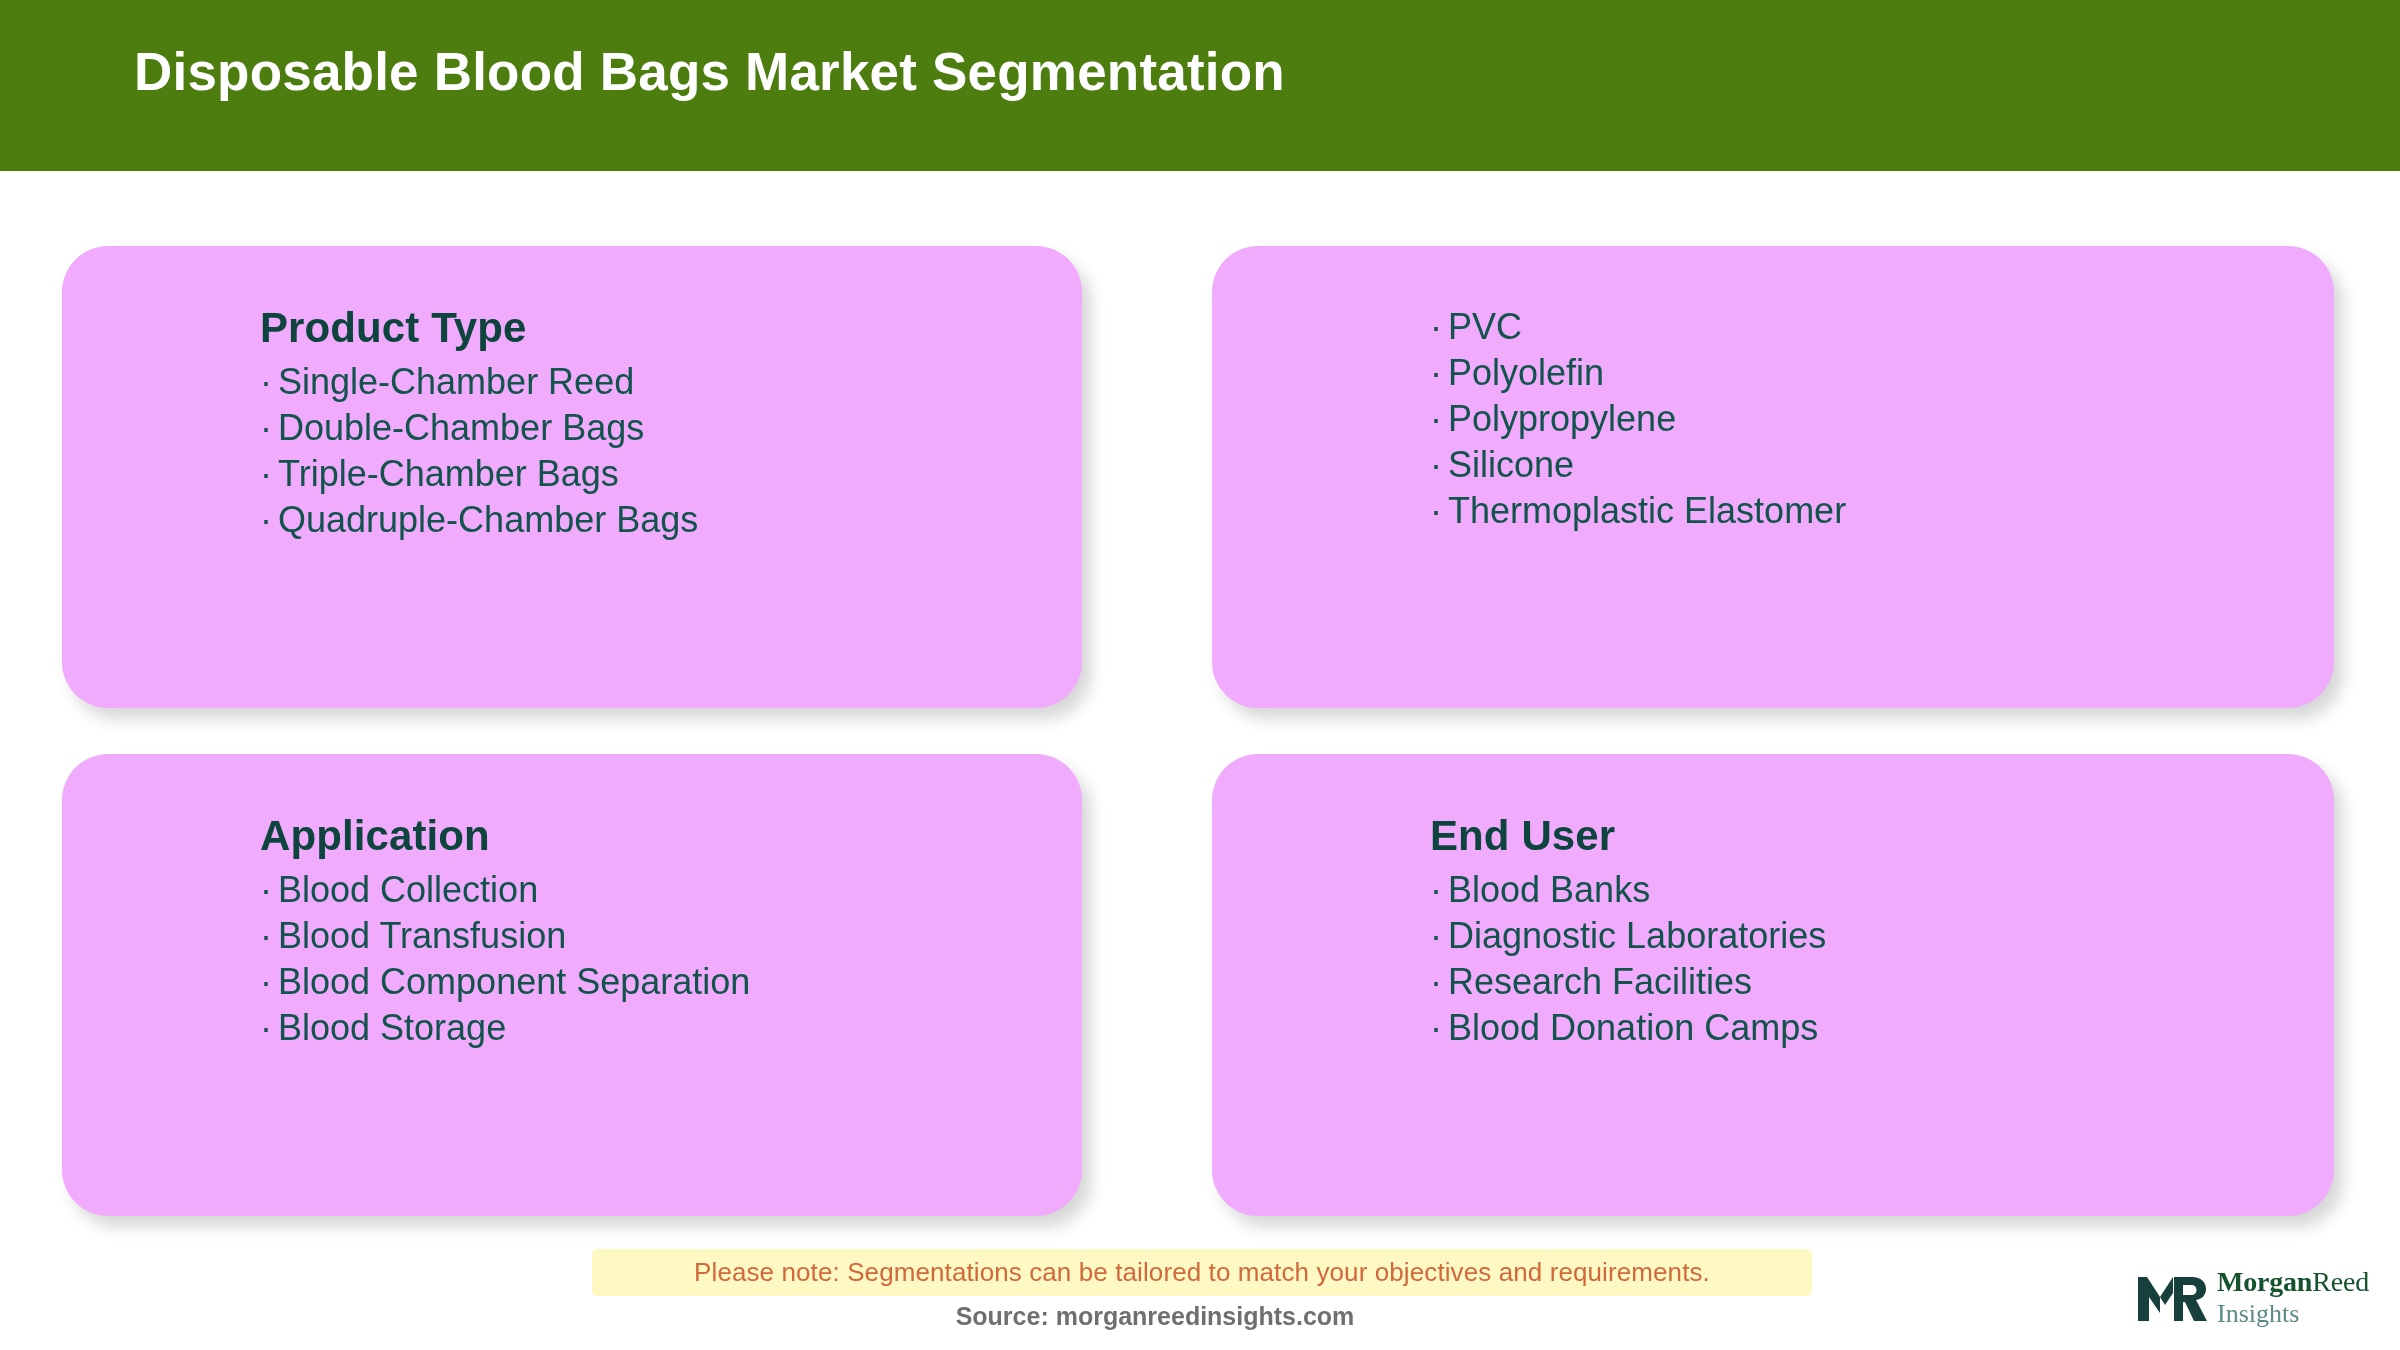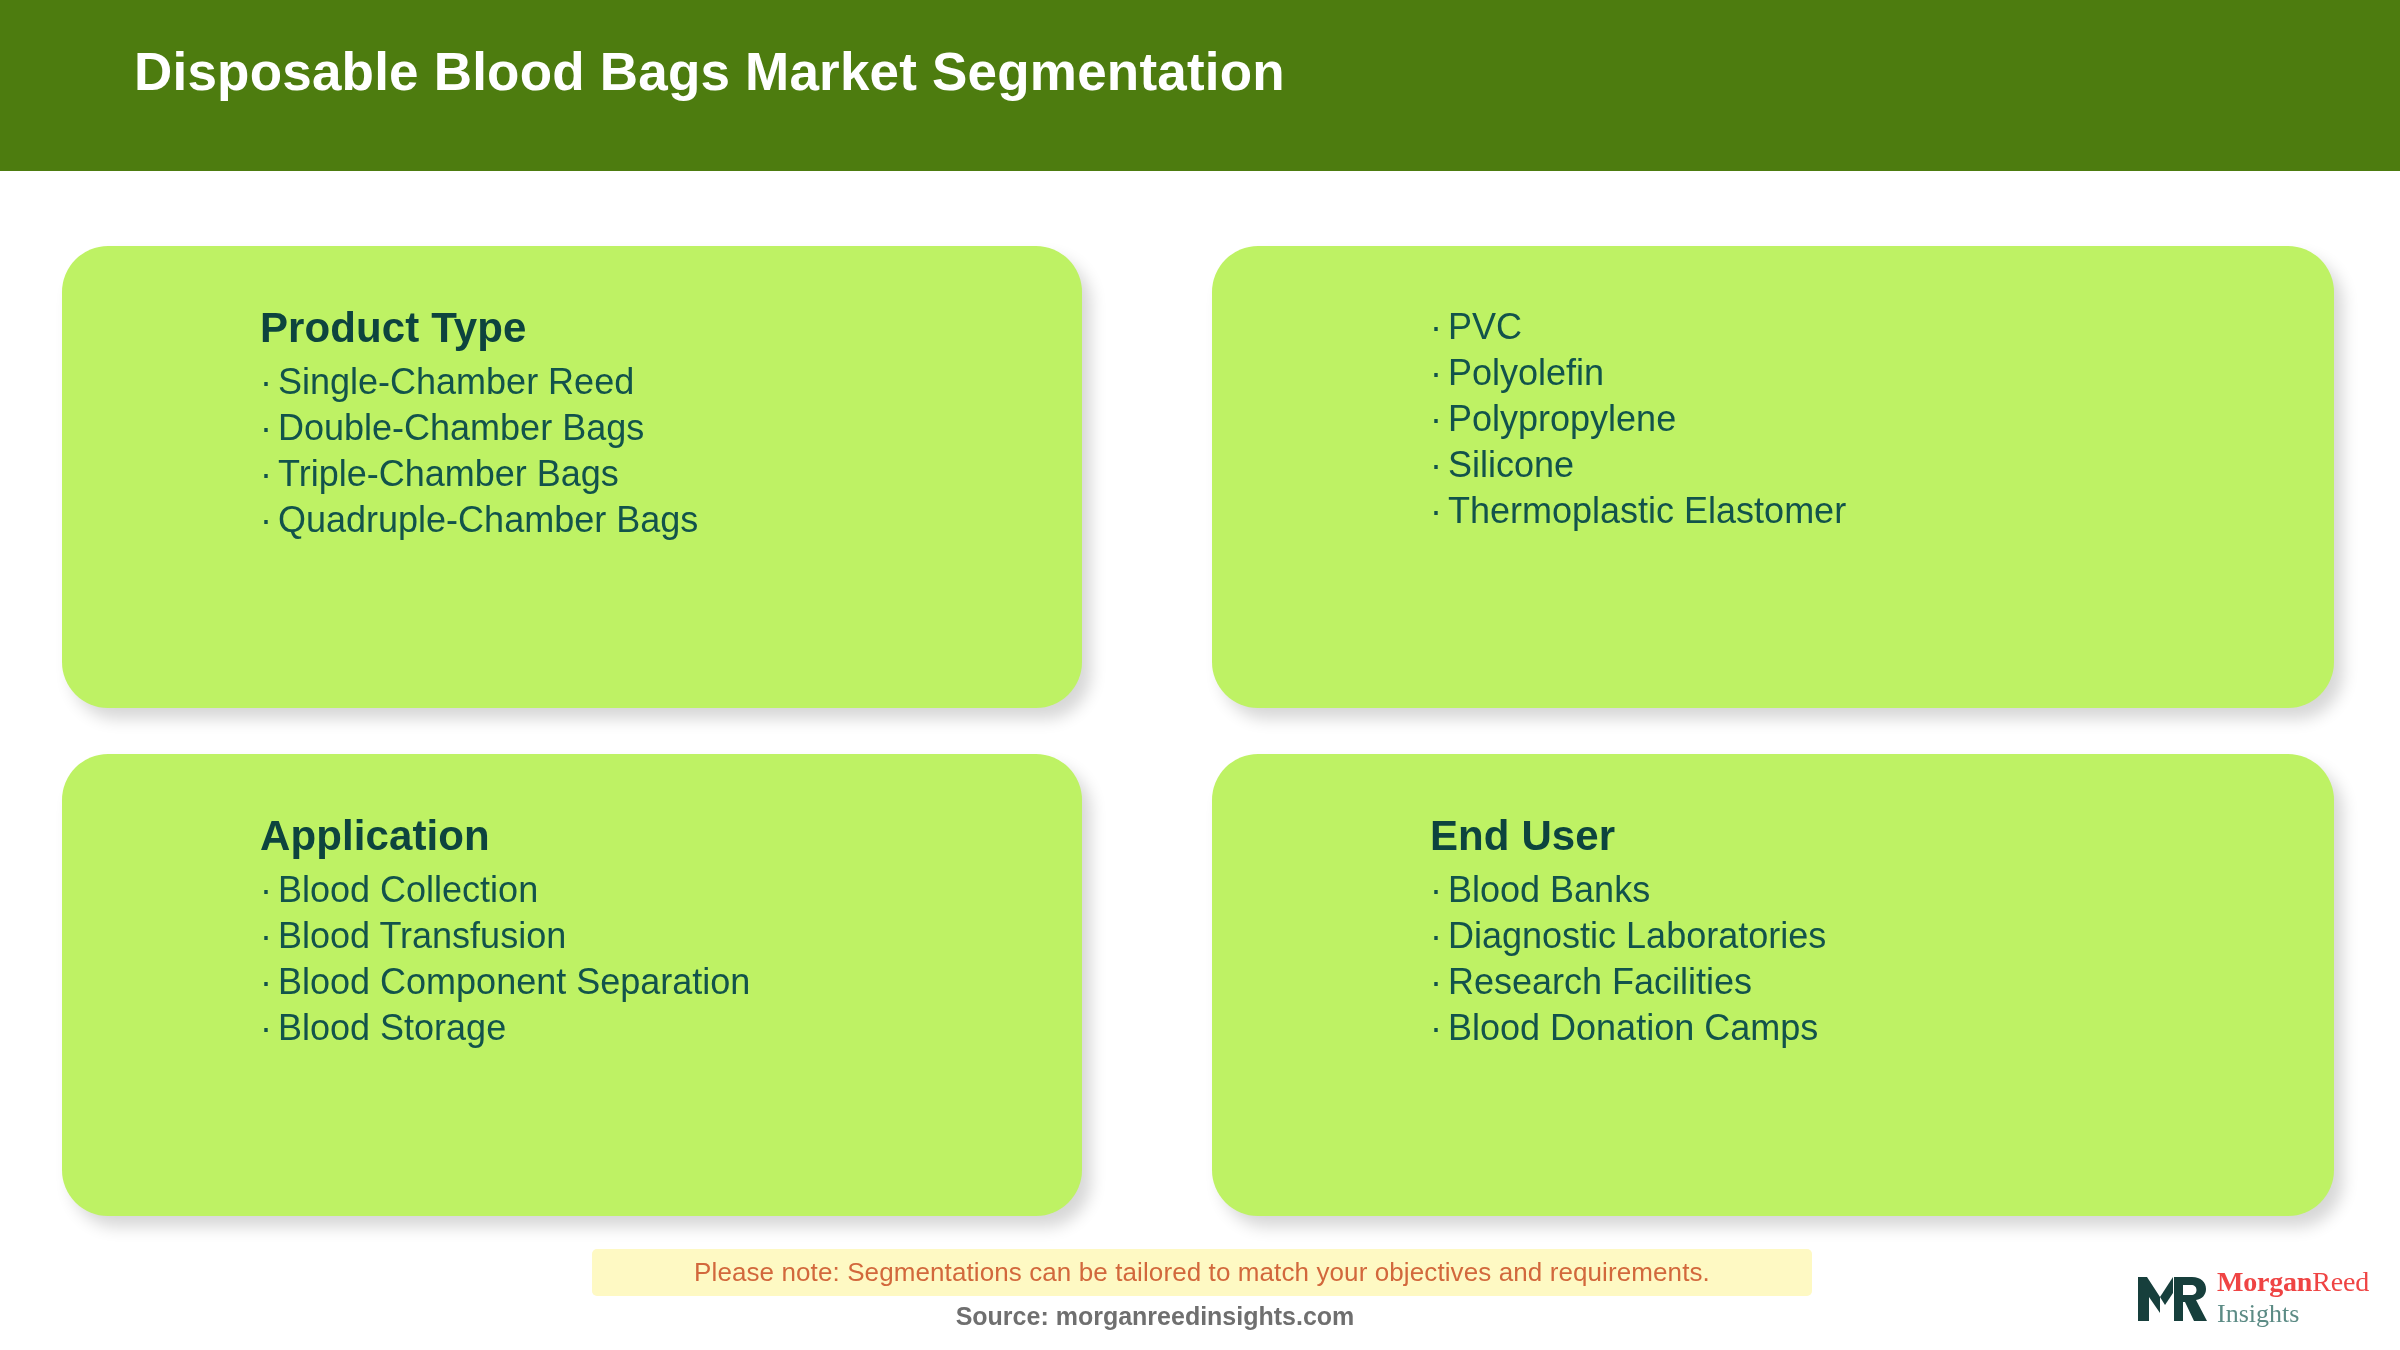--- a/index.html
+++ b/index.html
@@ -41,21 +41,21 @@
   
   .cards-area {
     position: absolute;
     left: 0;
     top: 171px;
     width: 2400px;
     height: 1050px;
   }
   .card {
     position: absolute;
-    background: #bef264;
+    background: #f0abfc;
     border-radius: 46px;
     box-shadow: 9px 11px 16px rgba(0,0,0,0.16);
     box-sizing: border-box;
     overflow: hidden;
   }
   .card-1 { left: 62px;   top: 75px;  width: 1020px; height: 462px; }
   .card-2 { left: 1212px; top: 75px;  width: 1122px; height: 462px; }
   .card-3 { left: 62px;   top: 583px; width: 1020px; height: 462px; }
   .card-4 { left: 1212px; top: 583px; width: 1122px; height: 462px; }
 
@@ -145,21 +145,21 @@
     flex: 0 0 72px;
   }
   .logo-words {
     display: flex;
     flex-direction: column;
     line-height: 1;
   }
   .logo-line-1 {
     font-family: "Liberation Serif", serif;
     font-size: 28px;
-    color: #ef4444;
+    color: #14532d;
     letter-spacing: -0.2px;
     white-space: nowrap;
   }
   .logo-line-1 .lw-bold { font-weight: bold; }
   .logo-line-2 {
     font-family: "Liberation Serif", serif;
     font-size: 26px;
     color: #5c8b85;
     margin-top: 5px;
     white-space: nowrap;

